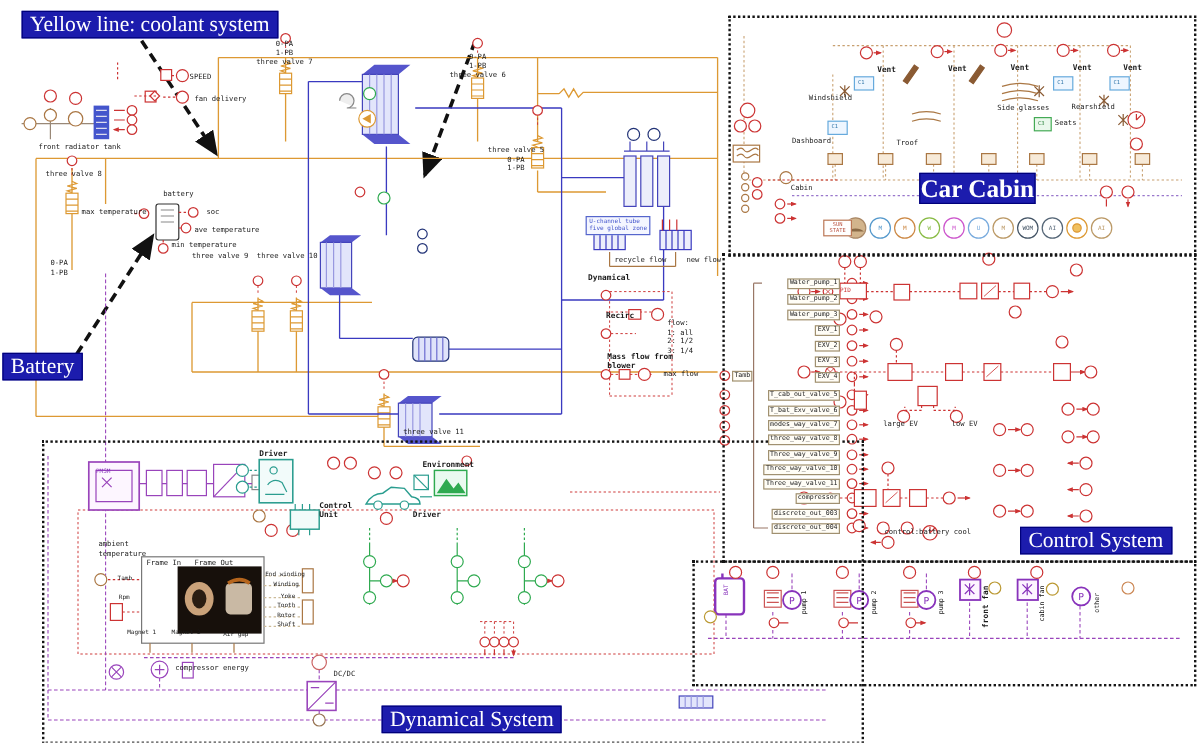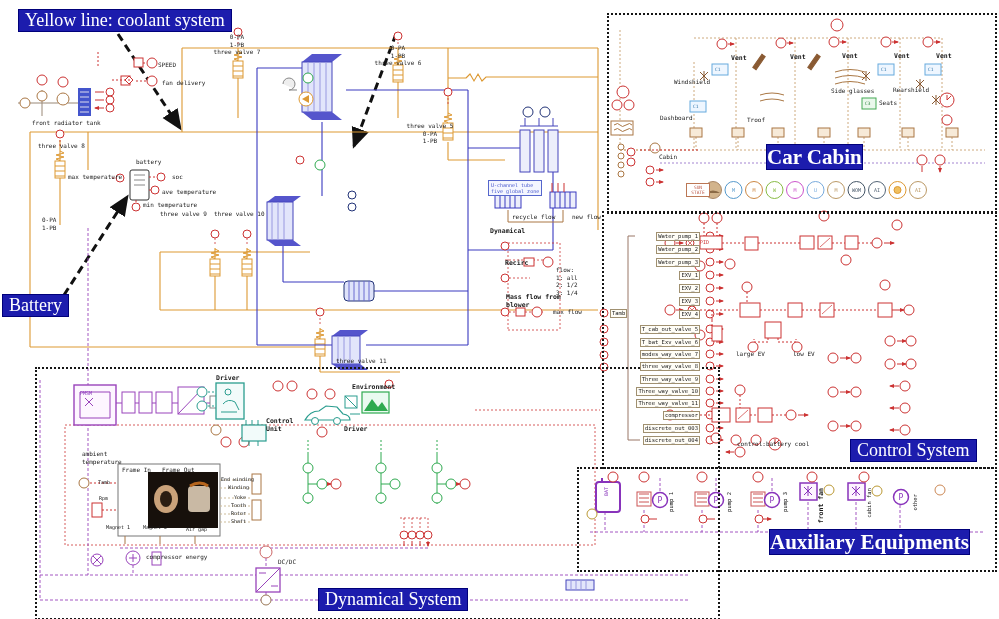--- a/index.html
+++ b/index.html
@@ -579,21 +579,20 @@
 
 <div class="secbox" style="left:607px;top:13px;width:386px;height:197px"></div>
 <div class="secbox" style="left:602px;top:211px;width:391px;height:254px"></div>
 <div class="secbox" style="left:577px;top:467px;width:416px;height:101px"></div>
 <div class="secbox" style="left:35px;top:367px;width:681px;height:249px"></div>
 
 <div class="callout" style="left:18px;top:9px">Yellow line: coolant system</div>
 <div class="callout" style="left:2px;top:294px">Battery</div>
 <div class="callout big" style="left:766px;top:144px">Car Cabin</div>
 <div class="callout" style="left:850px;top:439px">Control System</div>
-<div class="callout big" style="left:769px;top:529px">Auxiliary Equipments</div>
 <div class="callout" style="left:318px;top:588px">Dynamical System</div>
 
 <span class="t" style="left:158px;top:61px">SPEED</span>
 <span class="t" style="left:162px;top:79px">fan delivery</span>
 <span class="t" style="left:32px;top:119px">front radiator tank</span>
 <span class="t tc" style="left:205px;top:33px;width:64px">0-PA
 1-PB
 three valve 7</span>
 <span class="t tc" style="left:366px;top:44px;width:64px">0-PA
 1-PB

